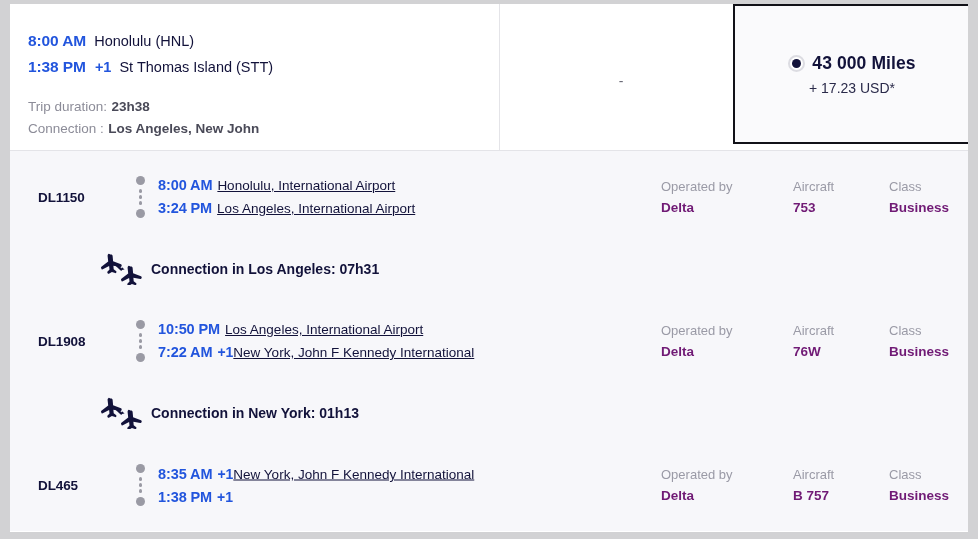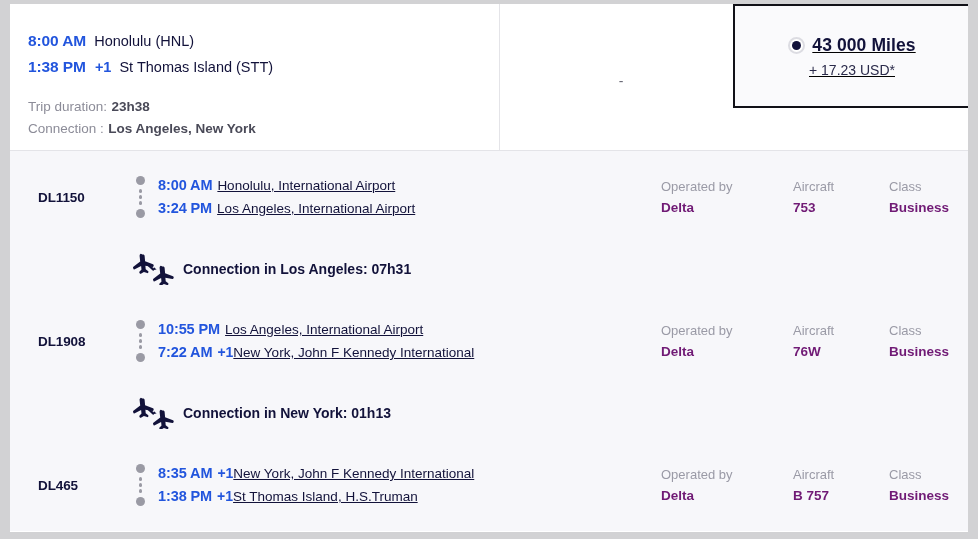--- a/index.html
+++ b/index.html
@@ -104,28 +104,27 @@
     font-size: 14px;
     line-height: 14px;
   }
 
   
   .price-box {
     position: absolute;
     left: 723px;
     top: 0px;
     width: 238px;
-    height: 104px;
+    height: 140px;
     border: 2px solid #111118;
     background: #fafafc;
     display: flex;
     flex-direction: column;
     align-items: center;
     justify-content: center;
-    text-decoration: underline;
   }
   .price-main {
     display: flex;
     align-items: center;
     white-space: nowrap;
   }
   .radio {
     width: 17px;
     height: 17px;
     border-radius: 50%;
@@ -270,21 +269,21 @@
     white-space: nowrap;
   }
 
   
   .connection {
     position: relative;
     height: 52px;
   }
   .conn-inner {
     position: absolute;
-    left: 119px;
+    left: 87px;
     top: 50%;
     transform: translateY(-50%);
     display: flex;
     align-items: center;
     justify-content: center;
   }
   .conn-icon {
     width: 52px;
     height: 32px;
     flex: 0 0 auto;
@@ -317,21 +316,21 @@
           <span class="route-place">St Thomas Island (STT)</span>
         </div>
 
         <div class="meta-block">
           <div class="meta-line">
             <span class="meta-label">Trip duration:</span>
             <span class="meta-value">23h38</span>
           </div>
           <div class="meta-line">
             <span class="meta-label">Connection :</span>
-            <span class="meta-value">Los Angeles, New York</span>
+            <span class="meta-value">Los Angeles, New John</span>
           </div>
         </div>
       </div>
 
       <div class="summary-divider"></div>
 
       <div class="summary-dash">-</div>
 
       <div class="price-box">
         <div class="price-main">
@@ -406,21 +405,21 @@
           <span class="marker-track">
             <span class="marker-mini"></span>
               <span class="marker-mini"></span>
               <span class="marker-mini"></span>
           </span>
           <span class="marker-dot"></span>
         </div>
 
         <div class="seg-times">
           <div class="seg-row">
-            <span class="seg-time">10:55 PM</span>
+            <span class="seg-time">10:50 PM</span>
             <span class="seg-plus"></span>
             <span class="seg-airport">Los Angeles, International Airport</span>
           </div>
           <div class="seg-row">
             <span class="seg-time">7:22 AM</span>
             <span class="seg-plus">+1</span>
             <span class="seg-airport">New York, John F Kennedy International</span>
           </div>
         </div>
 
@@ -467,21 +466,20 @@
 
         <div class="seg-times">
           <div class="seg-row">
             <span class="seg-time">8:35 AM</span>
             <span class="seg-plus">+1</span>
             <span class="seg-airport">New York, John F Kennedy International</span>
           </div>
           <div class="seg-row">
             <span class="seg-time">1:38 PM</span>
             <span class="seg-plus">+1</span>
-            <span class="seg-airport">St Thomas Island, H.S.Truman</span>
           </div>
         </div>
 
         <div class="seg-detail col-operator">
           <div class="detail-label">Operated by</div>
           <div class="detail-value">Delta</div>
         </div>
         <div class="seg-detail col-aircraft">
           <div class="detail-label">Aircraft</div>
           <div class="detail-value">B 757</div>

